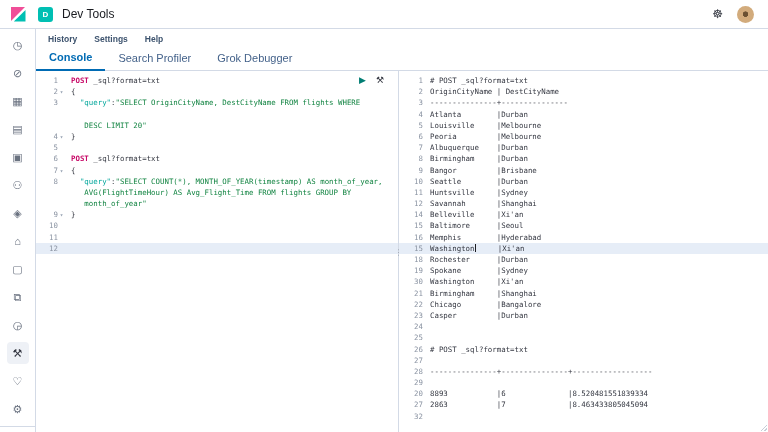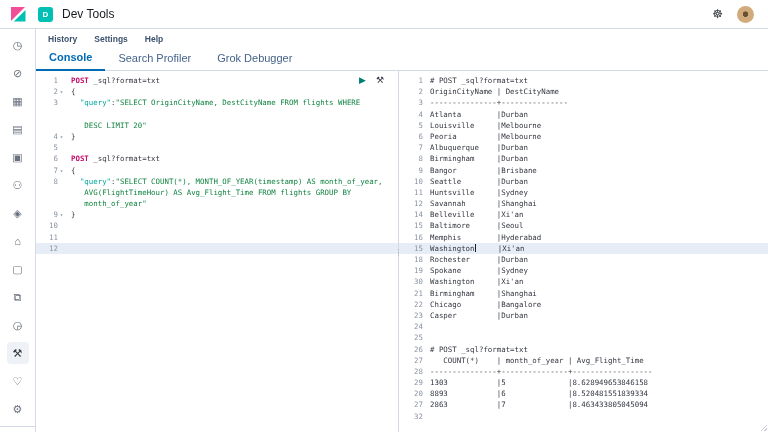--- a/index.html
+++ b/index.html
@@ -181,23 +181,23 @@
             <div class="code-row active"><span class="gutter">15</span><span class="code"><span>Washington</span><span class="cursor"></span><span>     |Xi'an</span></span></div>
             <div class="code-row"><span class="gutter">18</span><span class="code">Rochester      |Durban</span></div>
             <div class="code-row"><span class="gutter">19</span><span class="code">Spokane        |Sydney</span></div>
             <div class="code-row"><span class="gutter">30</span><span class="code">Washington     |Xi'an</span></div>
             <div class="code-row"><span class="gutter">21</span><span class="code">Birmingham     |Shanghai</span></div>
             <div class="code-row"><span class="gutter">22</span><span class="code">Chicago        |Bangalore</span></div>
             <div class="code-row"><span class="gutter">23</span><span class="code">Casper         |Durban</span></div>
             <div class="code-row"><span class="gutter">24</span><span class="code"></span></div>
             <div class="code-row"><span class="gutter">25</span><span class="code"></span></div>
             <div class="code-row"><span class="gutter">26</span><span class="code"># POST _sql?format=txt</span></div>
-            <div class="code-row"><span class="gutter">27</span><span class="code">   COUNT(*)    | month_of_year | Avg_Flight_Time</span></div>
+            <div class="code-row"><span class="gutter">27</span></div>
             <div class="code-row"><span class="gutter">28</span><span class="code">---------------+---------------+------------------</span></div>
-            <div class="code-row"><span class="gutter">29</span><span class="code">1303           |5              |8.628949653846158</span></div>
+            <div class="code-row"><span class="gutter">29</span></div>
             <div class="code-row"><span class="gutter">20</span><span class="code">8893           |6              |8.520481551839334</span></div>
             <div class="code-row"><span class="gutter">27</span><span class="code">2863           |7              |8.463433805045094</span></div>
             <div class="code-row"><span class="gutter">32</span><span class="code"></span></div>
           </div>
         <div class="resize-corner"></div>
       </div>
 
     </div>
   </div>
 

